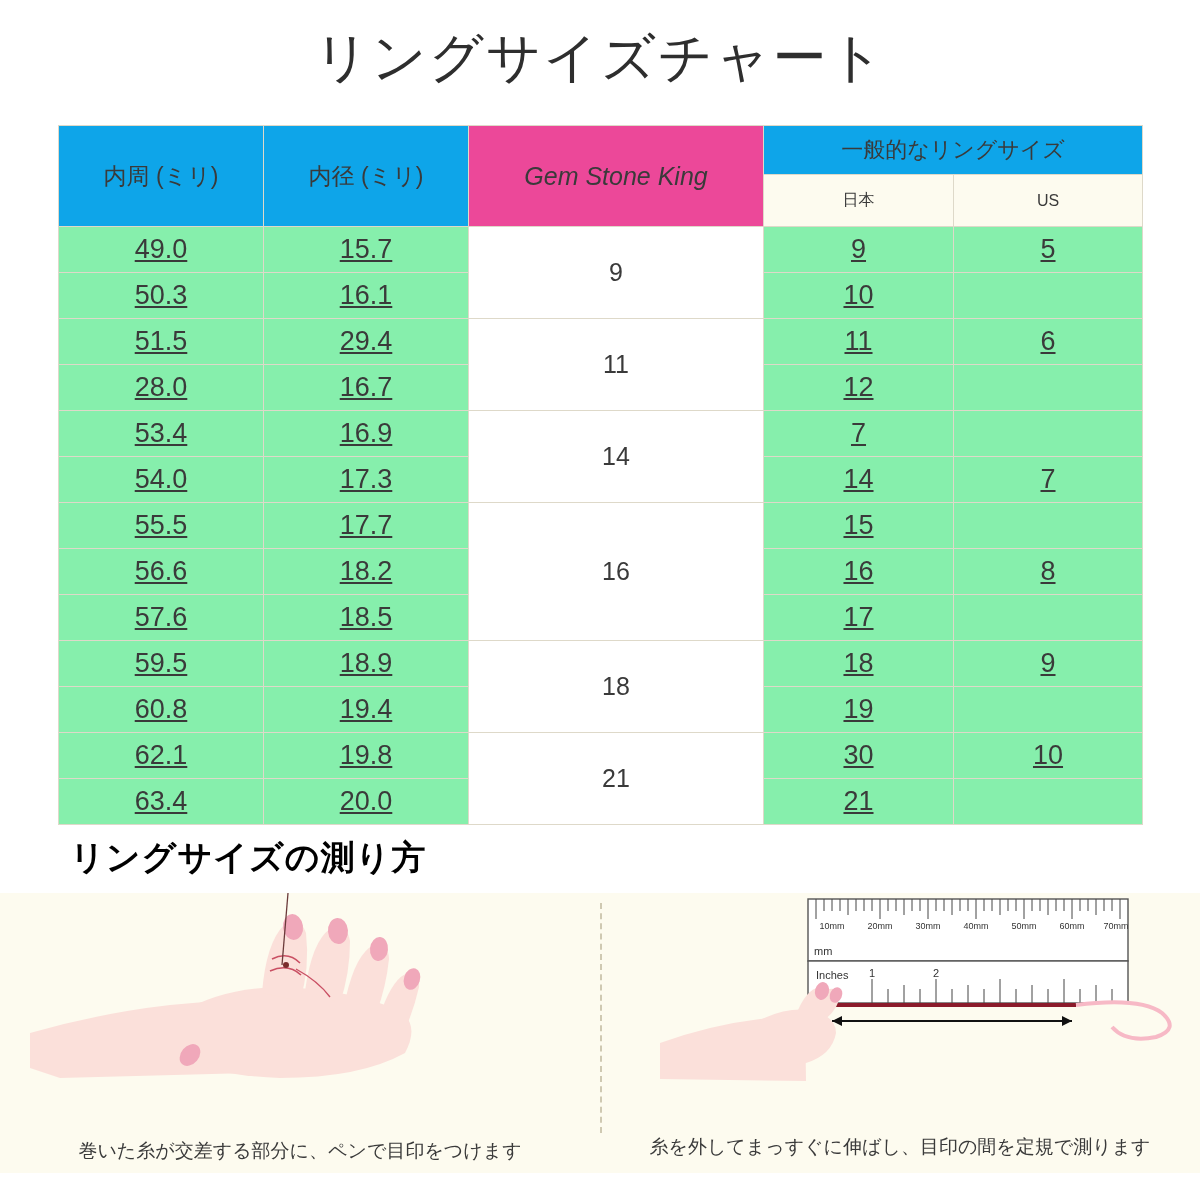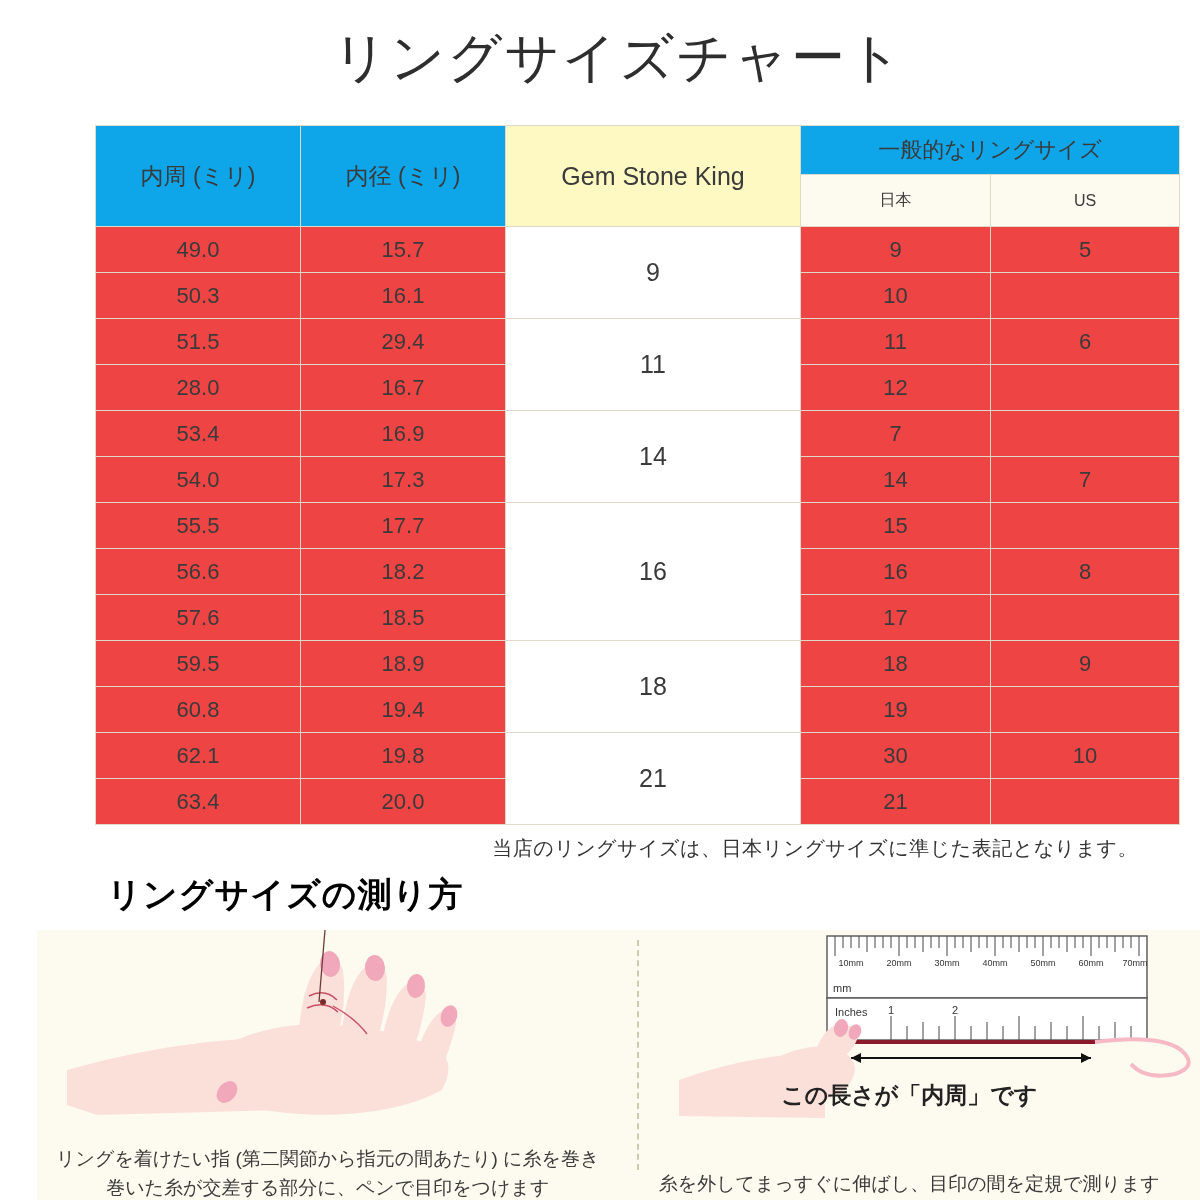--- a/index.html
+++ b/index.html
@@ -3,21 +3,21 @@
 <meta charset="utf-8">
 <style>
   * { box-sizing: border-box; }
   html, body {
     margin: 0; padding: 0;
     width: 1200px; height: 1200px;
     background: #ffffff;
     font-family: "Liberation Sans", sans-serif;
     color: #3a3a3a;
   }
-  .page { position: relative; width: 1200px; height: 1200px; overflow: hidden; padding-left: 37px; }
+  .page { position: relative; width: 1200px; height: 1200px; overflow: hidden; }
 
   
   .title {
     text-align: center;
     font-size: 54px;
     letter-spacing: 2px;
     color: #2e2e2e;
     margin: 22px 0 0 0;
     font-weight: 400;
   }
@@ -42,32 +42,34 @@
   .col-us { width: 189px; }
 
   th.head {
     background: #0ea5e9;
     font-size: 23px;
     height: 50px;
     padding: 0 6px;
   }
   th.head.tall { height: 101px; }
   th.gsk {
-    background: #fef9c3;
+    background: #ec4899;
     font-size: 25px;
     font-weight: bold;
     color: #2b2b2b;
+    font-style: italic;
   }
   th.common-top { font-size: 22px; height: 49px; }
   th.sub { font-size: 16px; height: 52px; background: #fdfbef; }
 
   td.num {
-    font-size: 22px;
+    font-size: 27px;
     height: 46px;
-    background: #ef4444;
+    background: #86efac;
+    text-decoration: underline;
   }
   td.gskcell {
     font-size: 25px;
     font-weight: bold;
     background: #ffffff;
     color: #2b2b2b;
   }
 
   .note {
     text-align: right;
@@ -234,21 +236,20 @@
           <tr>
             <td class="num">63.4</td>
             <td class="num">20.0</td>
             <td class="num">21</td>
             <td class="num"></td>
           </tr>
         </tbody>
     </table>
   </div>
 
-  <div class="note">当店のリングサイズは、日本リングサイズに準じた表記となります。</div>
 
   <h2 class="howto-title">リングサイズの測り方</h2>
 
   <div class="panels">
     <div class="divider"></div>
 
     <div class="panel">
       <svg class="hand-svg" width="600" height="200" viewBox="0 0 600 200">
 
         <path d="M30 175 L30 140 Q100 120 170 112 L250 105 L250 180 L60 185 Z" fill="#fbe0da"></path>
@@ -268,21 +269,20 @@
         <ellipse cx="412" cy="86" rx="8" ry="11" fill="#f0a8ba" transform="rotate(18 412 86)"></ellipse>
         <ellipse cx="190" cy="162" rx="9" ry="12" fill="#f0a8ba" transform="rotate(40 190 162)"></ellipse>
 
         <path d="M272 66 Q288 58 300 70" stroke="#c94f63" stroke-width="1.6" fill="none"></path>
         <path d="M270 78 Q288 70 301 82" stroke="#c94f63" stroke-width="1.6" fill="none"></path>
         <path d="M282 72 L288 0" stroke="#6b3a3a" stroke-width="1.3" fill="none"></path>
         <path d="M296 76 Q318 88 330 104" stroke="#c94f63" stroke-width="1.4" fill="none"></path>
         <circle cx="286" cy="72" r="3" fill="#7a2b2b"></circle>
       </svg>
       <div class="caption two-line">
-        <div>リングを着けたい指 (第二関節から指元の間あたり) に糸を巻き</div>
         <div>巻いた糸が交差する部分に、ペンで目印をつけます</div>
       </div>
     </div>
 
     <div class="panel">
       <svg class="hand-svg" width="600" height="190" viewBox="0 0 600 190">
 
         <rect x="208" y="6" width="320" height="62" fill="#ffffff" stroke="#555" stroke-width="1.4"></rect>
         <rect x="208" y="68" width="320" height="42" fill="#ffffff" stroke="#555" stroke-width="1.4"></rect>
 
@@ -368,17 +368,16 @@
         <path d="M232 128 l10 -5 v10 z" fill="#111"></path>
         <path d="M472 128 l-10 -5 v10 z" fill="#111"></path>
 
         <path d="M60 186 L60 150 Q110 132 160 126 L205 122 L206 188 Z" fill="#fbe0da"></path>
         <path d="M150 132 Q186 112 214 118 Q236 124 236 140 Q232 162 206 170 Q172 176 150 166 Z" fill="#fbe0da"></path>
         <path d="M196 122 Q206 96 220 94 Q232 94 230 110 Q226 124 216 132 Z" fill="#fbe0da"></path>
         <path d="M212 112 Q222 94 234 96 Q243 100 236 114 Q230 124 222 128 Z" fill="#fbe0da"></path>
         <ellipse cx="222" cy="98" rx="7" ry="9" fill="#f0a8ba" transform="rotate(14 222 98)"></ellipse>
         <ellipse cx="236" cy="102" rx="6" ry="8" fill="#f0a8ba" transform="rotate(24 236 102)"></ellipse>
       </svg>
-      <div class="emph">この長さが「内周」です</div>
       <div class="caption">糸を外してまっすぐに伸ばし、目印の間を定規で測ります</div>
     </div>
   </div>
 </div>
 
 </body></html>

